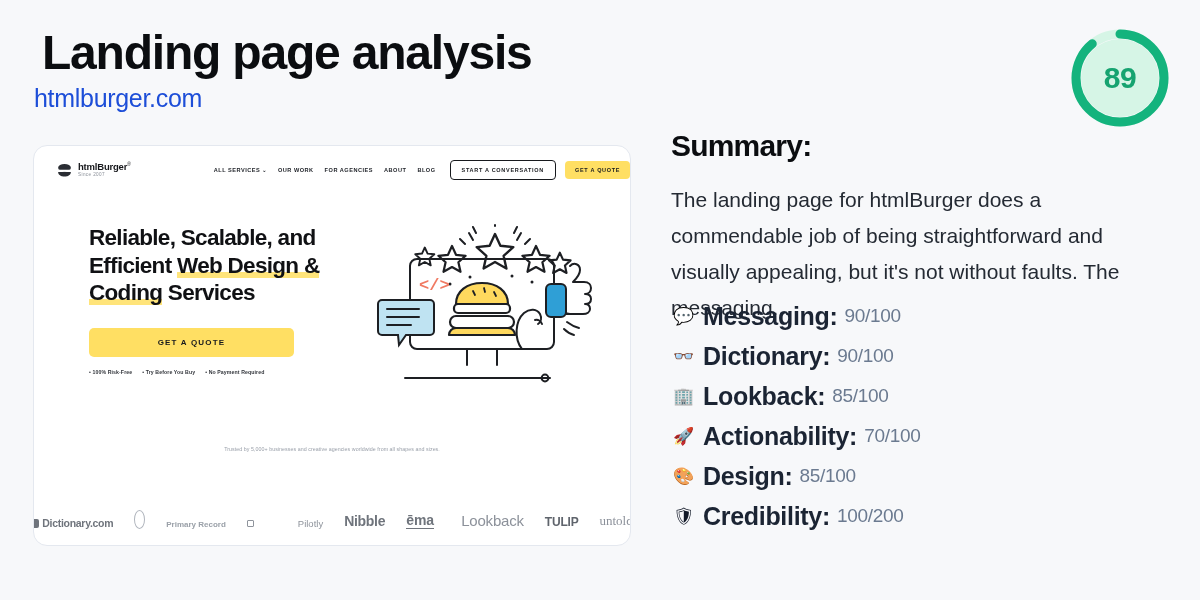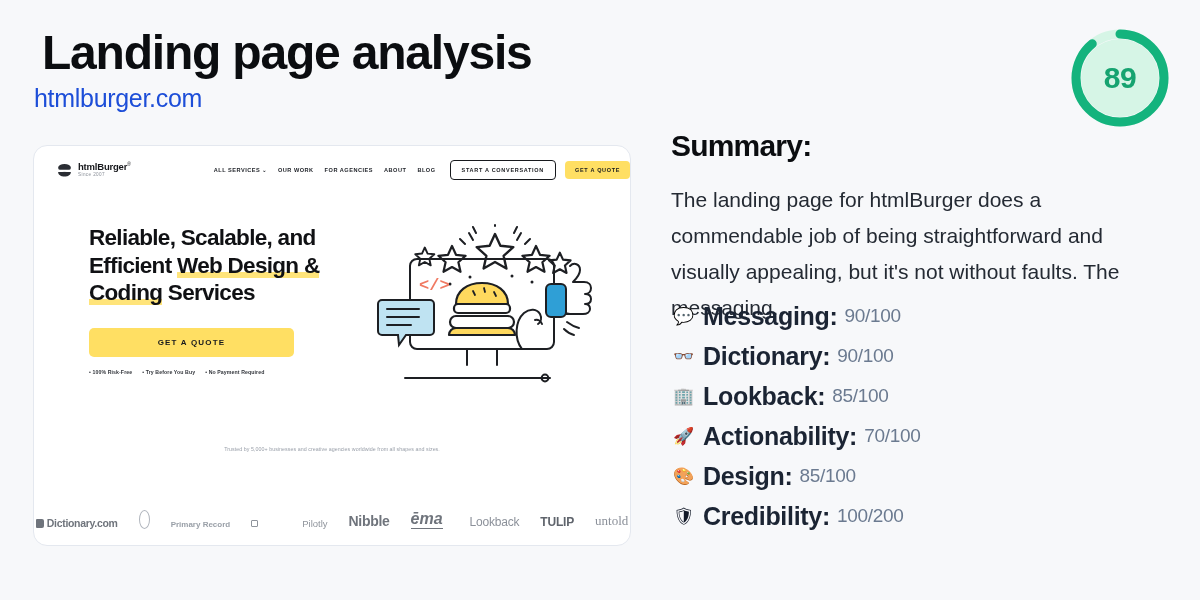--- a/index.html
+++ b/index.html
@@ -102,22 +102,22 @@
     padding:0 14px;
   }
   .brand { color:#a9aeb6; white-space:nowrap; display:flex; align-items:center; gap:3px; }
   .b-dictionary { font-size:10.5px; font-weight:bold; color:#6f747c; letter-spacing:-0.3px; }
   .b-dictionary .sq { display:inline-block; width:8px; height:9px; background:#6f747c; border-radius:1px 2px 2px 1px; }
   .b-penguin { width:11px; height:19px; border:1.4px solid #b0b5bd; border-radius:50%/50%; }
   .b-primary { font-size:8px; font-weight:bold; color:#9aa0a8; line-height:1; text-align:left; }
   .b-pilotly { font-size:9.5px; color:#8f949c;gap:44px; }
   .b-pilotly .pbox { display:inline-block; width:7px; height:7px; border:1.2px solid #8f949c; border-radius:1px; }
   .b-nibble { font-size:14px; font-weight:bold; color:#6f747c; letter-spacing:-0.3px; }
-  .b-ema { font-size:16px; font-weight:bold; font-style:italic; color:#6f747c; border-bottom:1.2px solid #6f747c; line-height:1.05;margin-top:12px; }
-  .b-lookback { font-size:12px; color:#8c919a; letter-spacing:-0.2px;padding-left:6px; }
+  .b-ema { font-size:14px; font-weight:bold; color:#6f747c; border-bottom:1.2px solid #6f747c; line-height:1.05;margin-top:12px; }
+  .b-lookback { font-size:15px; color:#8c919a; letter-spacing:-0.2px;padding-left:6px; }
   .b-tulip { font-size:12px; font-weight:bold; color:#5f646c; letter-spacing:-0.2px;margin-top:44px; }
   .b-untold { font-family:"Liberation Serif", serif; font-size:13px; color:#8c919a; }
 
   
   #summary-heading {
     position:absolute; left:671px; top:129px;
     font-size:30px; font-weight:bold; letter-spacing:-0.8px; color:#0b0d10;
   }
   #summary-text {
     position:absolute; left:671px; top:182px; width:478px;

